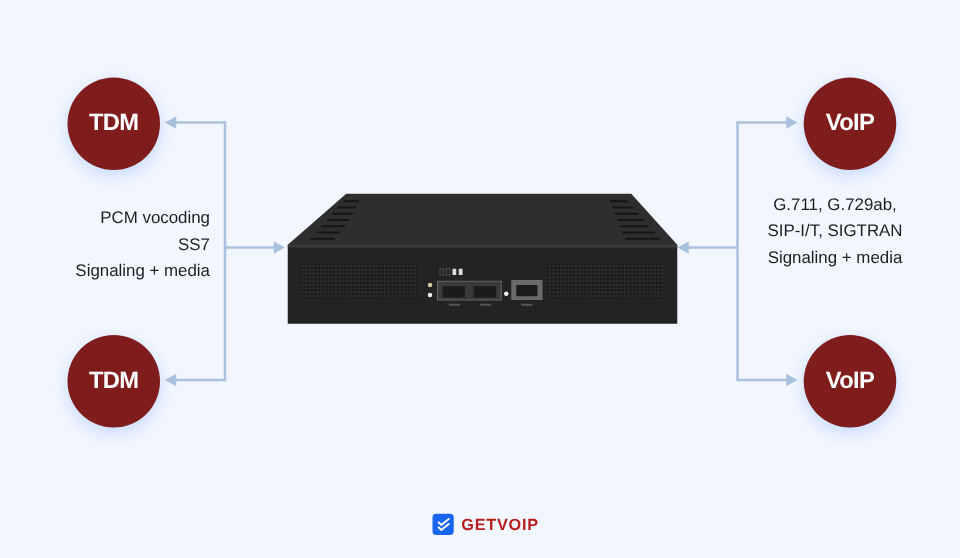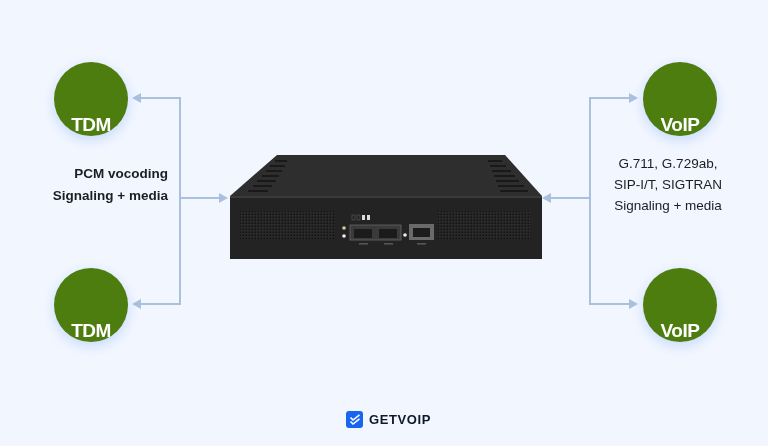--- a/index.html
+++ b/index.html
@@ -4,42 +4,42 @@
 <style>
   html, body { margin:0; padding:0; }
   body {
     width:768px; height:446px; overflow:hidden;
     background:#f1f6ff;
     font-family:"Liberation Sans", sans-serif;
     position:relative;
   }
   .circle {
     position:absolute; width:74px; height:74px; border-radius:50%;
-    background:#4d7c0f;
+    background:#7f1d1d;
     box-shadow:0 4px 12px rgba(15,95,245,0.18);
-    display:flex; align-items:flex-end; justify-content:center;
+    display:flex; align-items:center; justify-content:center;
   }
   .circle span {
     color:#fff; font-weight:bold; font-size:19px; letter-spacing:-0.5px;
   }
   .connectors { position:absolute; left:0; top:0; }
   .text-block {
     position:absolute; color:#1d1d24; font-size:13.5px; line-height:21.5px;
   }
-  .text-left { right:600px; top:163px; text-align:right;font-weight:bold; }
+  .text-left { right:600px; top:163px; text-align:right; }
   .text-right { left:614px; top:153px; text-align:center; line-height:21px; }
   .device { position:absolute; left:230px; top:153px; }
   .logo {
     position:absolute; left:346px; top:411px; display:flex; align-items:center; gap:6px;
   }
   .logo-box {
     width:17px; height:17px; border-radius:3px; background:#1865f2;
     display:flex; align-items:center; justify-content:center;
   }
-  .logo-text { font-weight:bold; font-size:13px; color:#0f172a; letter-spacing:0.6px; }
+  .logo-text { font-weight:bold; font-size:13px; color:#b91c1c; letter-spacing:0.6px; }
 </style>
 </head>
 <body>
 
 <svg class="connectors" width="768" height="446">
   <g stroke="#aac1dd" stroke-width="2" fill="none">
 
     <polyline points="138,98 180,98 180,304 138,304"></polyline>
     <line x1="180" y1="198" x2="222" y2="198"></line>
 
@@ -64,20 +64,21 @@
 </div>
 <div class="circle" style="left:643px; top:62px;">
   <span>VoIP</span>
 </div>
 <div class="circle" style="left:643px; top:268px;">
   <span>VoIP</span>
 </div>
 
 <div class="text-block text-left">
   <div>PCM vocoding</div>
+  <div>SS7</div>
   <div>Signaling + media</div>
 </div>
 
 <div class="text-block text-right">
   <div>G.711, G.729ab,</div>
   <div>SIP-I/T, SIGTRAN</div>
   <div>Signaling + media</div>
 </div>
 
 <svg class="device" width="312" height="110" viewBox="0 0 312 110">

